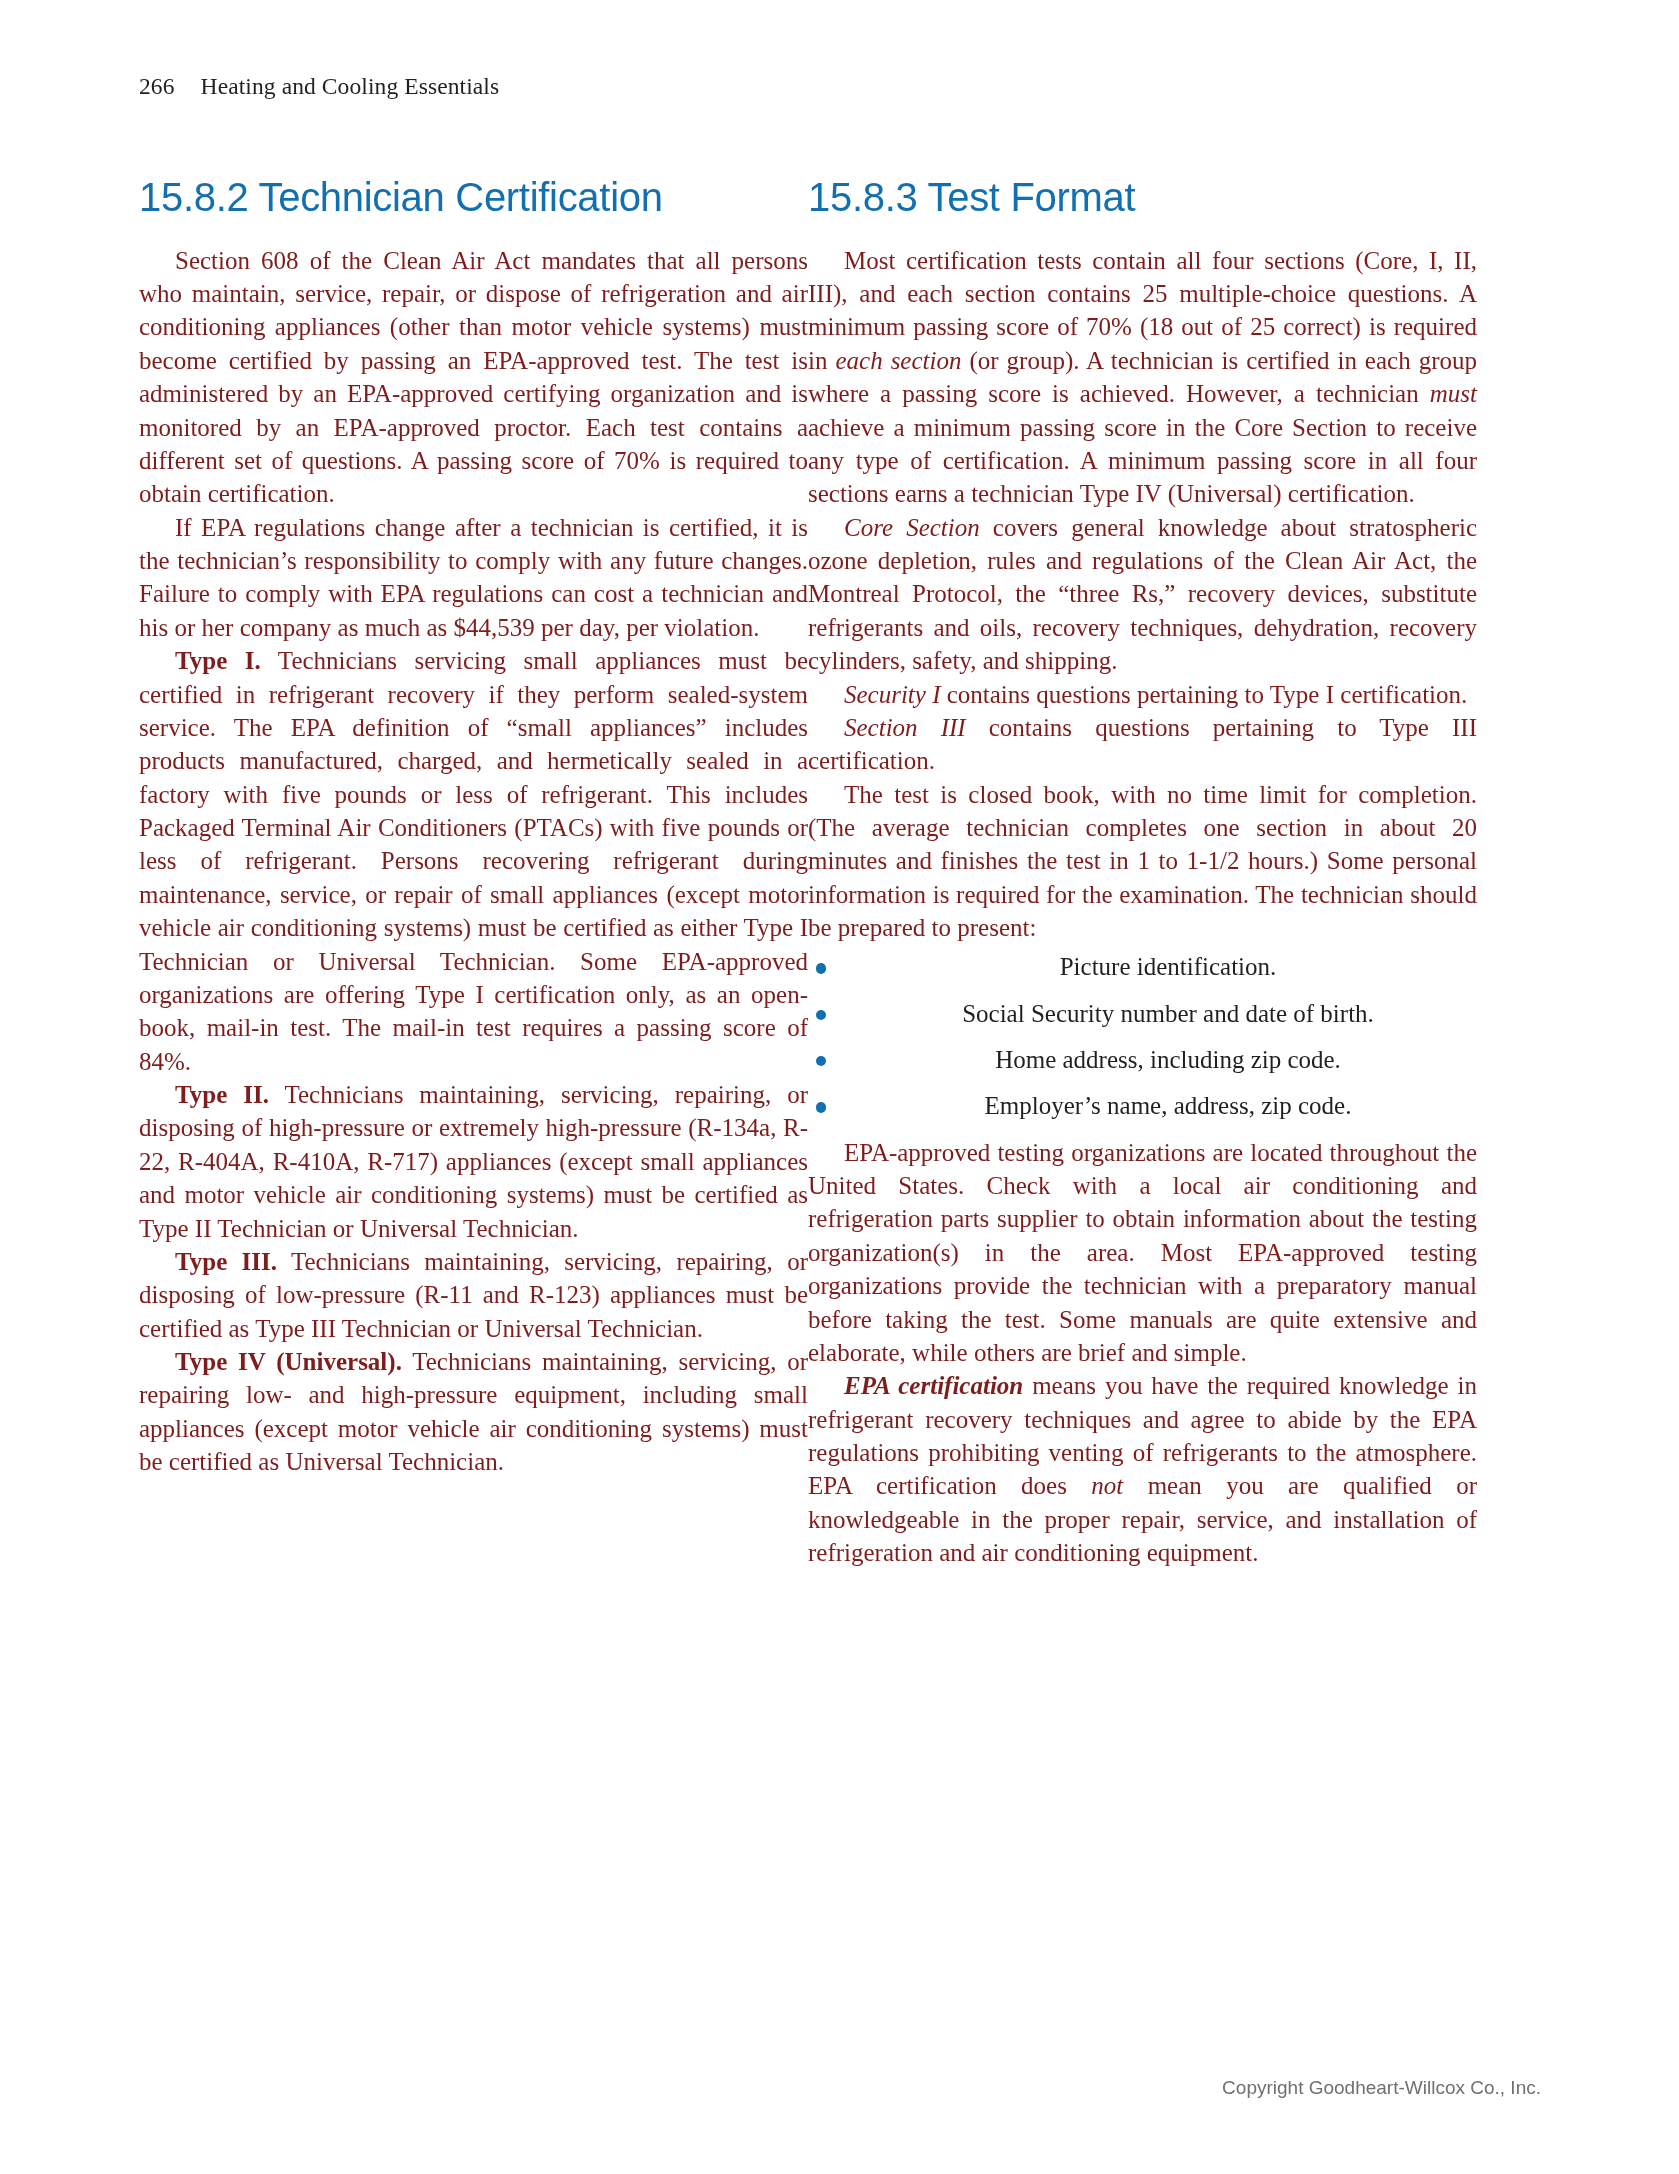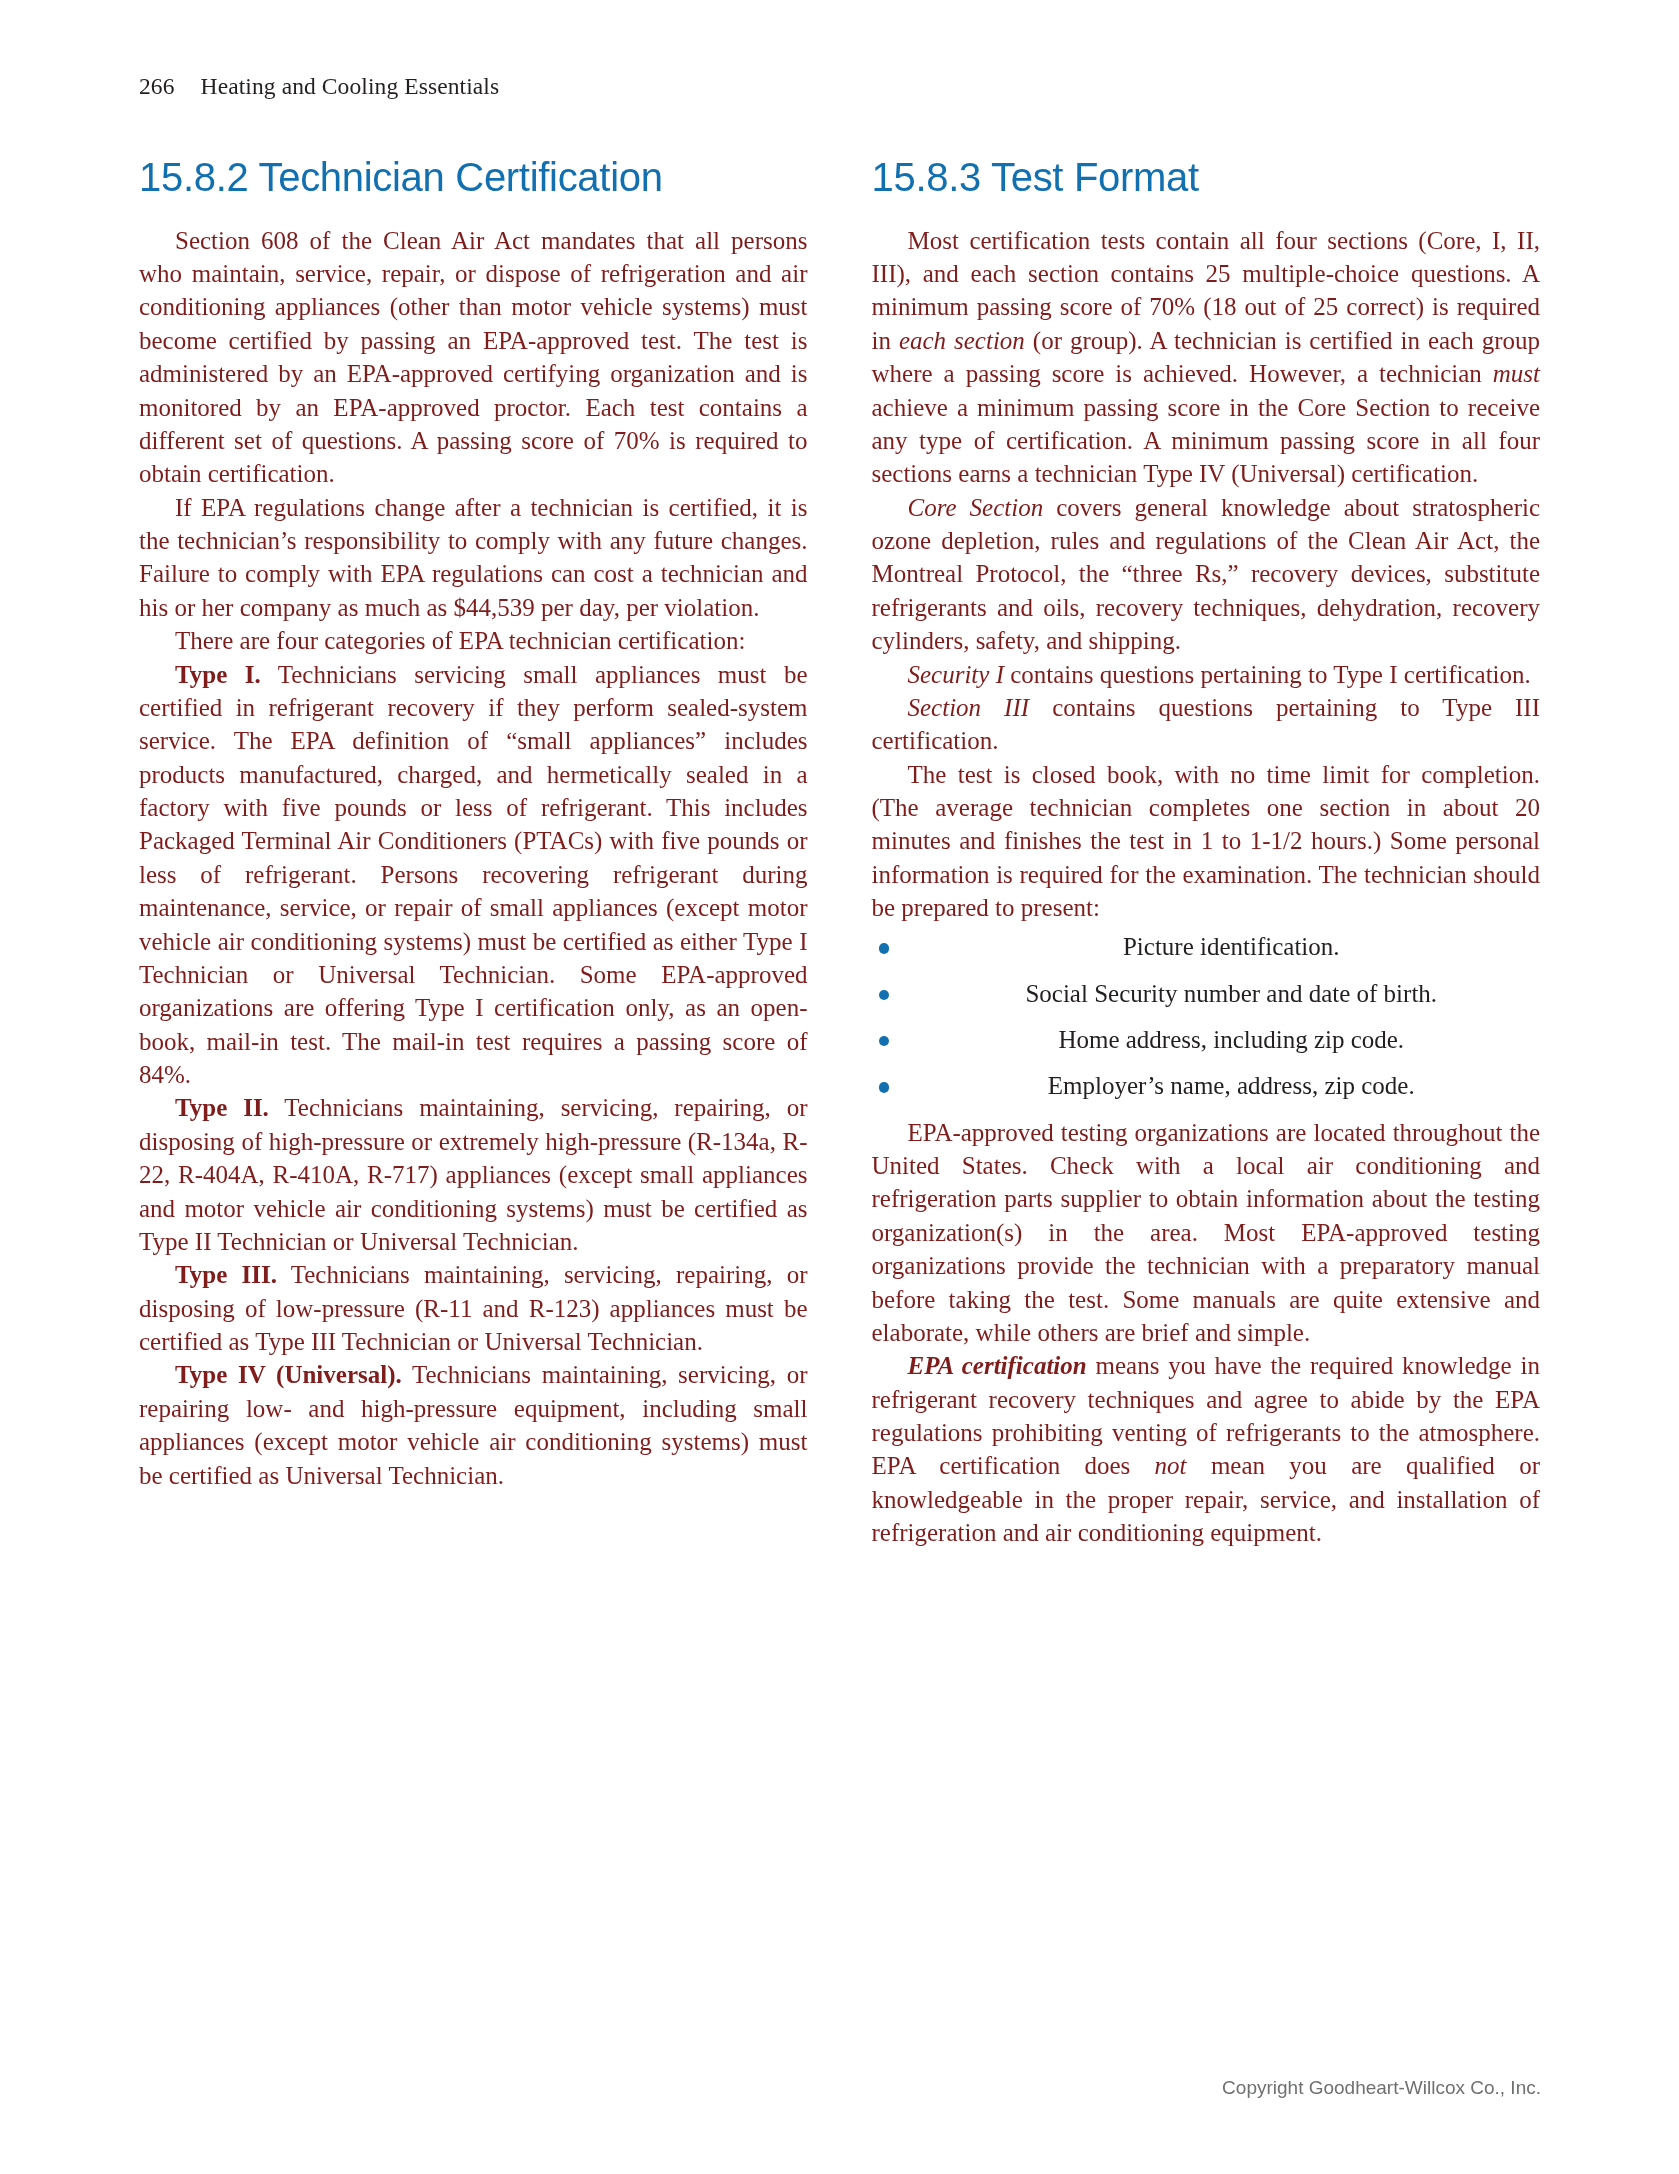--- a/index.html
+++ b/index.html
@@ -36,24 +36,23 @@
     white-space: nowrap;
   }
   .running-head .folio {
     margin-right: 26px;
   }
 
   
   .columns {
     position: absolute;
     left: 139px;
-    top: 156px;
+    top: 176px;
     width: 1401px;
     display: flex;
-    gap: 64px;
   }
   .col {
     width: 669px;
   }
 
   h2.section-head {
     font-family: "Liberation Sans", "DejaVu Sans", sans-serif;
     font-size: 40px;
     font-weight: 400;
     color: #1270b0;
@@ -127,21 +126,20 @@
   <div class="columns">
 
     <div class="col">
 
       <h2 class="section-head">15.8.2 Technician Certification</h2>
 
       <p class="body">Section 608 of the Clean Air Act mandates that all persons who maintain, service, repair, or dispose of refrigeration and air conditioning appliances (other than motor vehicle systems) must become certified by passing an EPA-approved test. The test is administered by an EPA-approved certifying organization and is monitored by an EPA-approved proctor. Each test contains a different set of questions. A passing score of 70% is required to obtain certification.</p>
 
       <p class="body">If EPA regulations change after a technician is certified, it is the technician’s responsibility to comply with any future changes. Failure to comply with EPA regulations can cost a technician and his or her company as much as $44,539 per day, per violation.</p>
 
-      <p class="body">There are four categories of EPA technician certification:</p>
 
       <p class="body"><strong>Type I.</strong><span> Technicians servicing small appliances must be certified in refrigerant recovery if they perform sealed-system service. The EPA definition of “small appliances” includes products manufactured, charged, and hermetically sealed in a factory with five pounds or less of refrigerant. This includes Packaged Terminal Air Conditioners (PTACs) with five pounds or less of refrigerant. Persons recovering refrigerant during maintenance, service, or repair of small appliances (except motor vehicle air conditioning systems) must be certified as either Type I Technician or Universal Technician. Some EPA-approved organizations are offering Type I certification only, as an open-book, mail-in test. The mail-in test requires a passing score of 84%.</span></p>
 
       <p class="body"><strong>Type II.</strong><span> Technicians maintaining, servicing, repairing, or disposing of high-pressure or extremely high-pressure (R-134a, R-22, R-404A, R-410A, R-717) appliances (except small appliances and motor vehicle air conditioning systems) must be certified as Type II Technician or Universal Technician.</span></p>
 
       <p class="body"><strong>Type III.</strong><span> Technicians maintaining, servicing, repairing, or disposing of low-pressure (R-11 and R-123) appliances must be certified as Type III Technician or Universal Technician.</span></p>
 
       <p class="body"><strong>Type IV (Universal).</strong><span> Technicians maintaining, servicing, or repairing low- and high-pressure equipment, including small appliances (except motor vehicle air conditioning systems) must be certified as Universal Technician.</span></p>
 
     </div>

